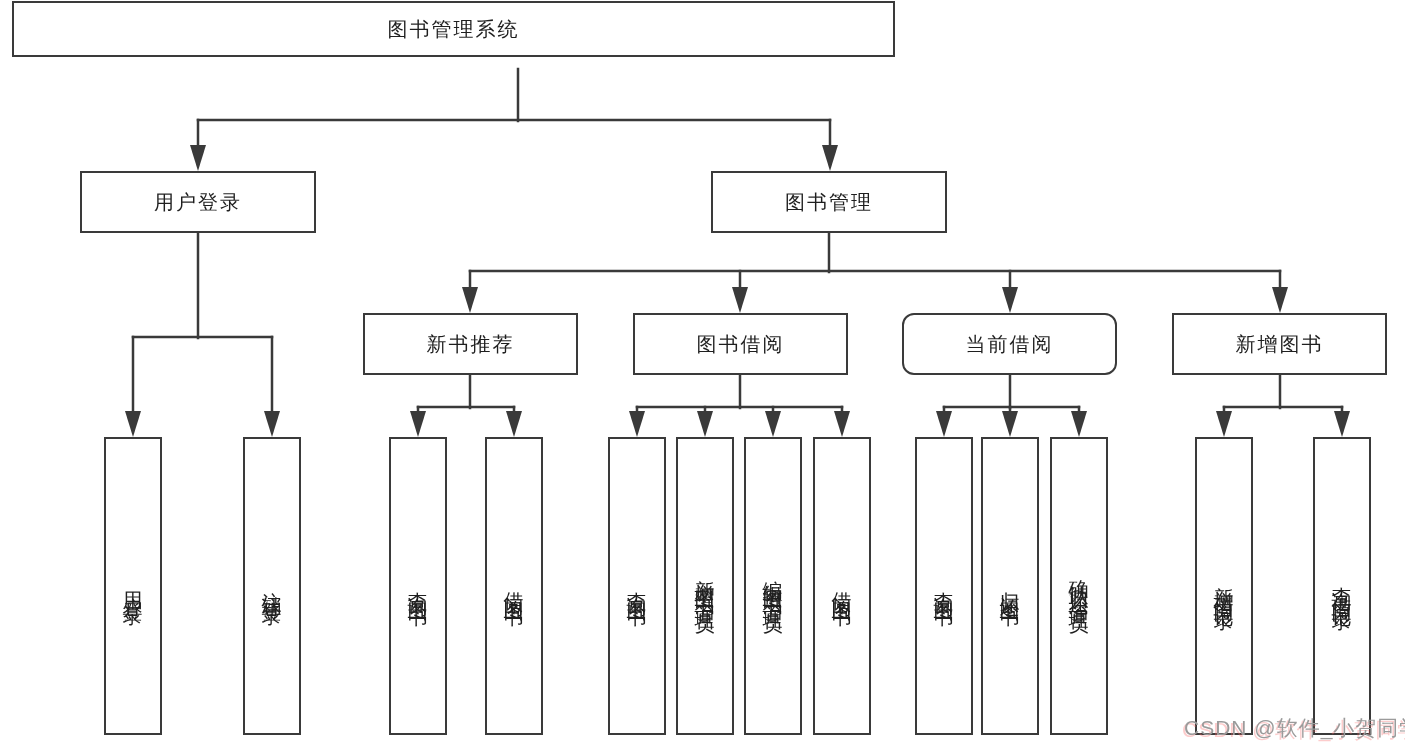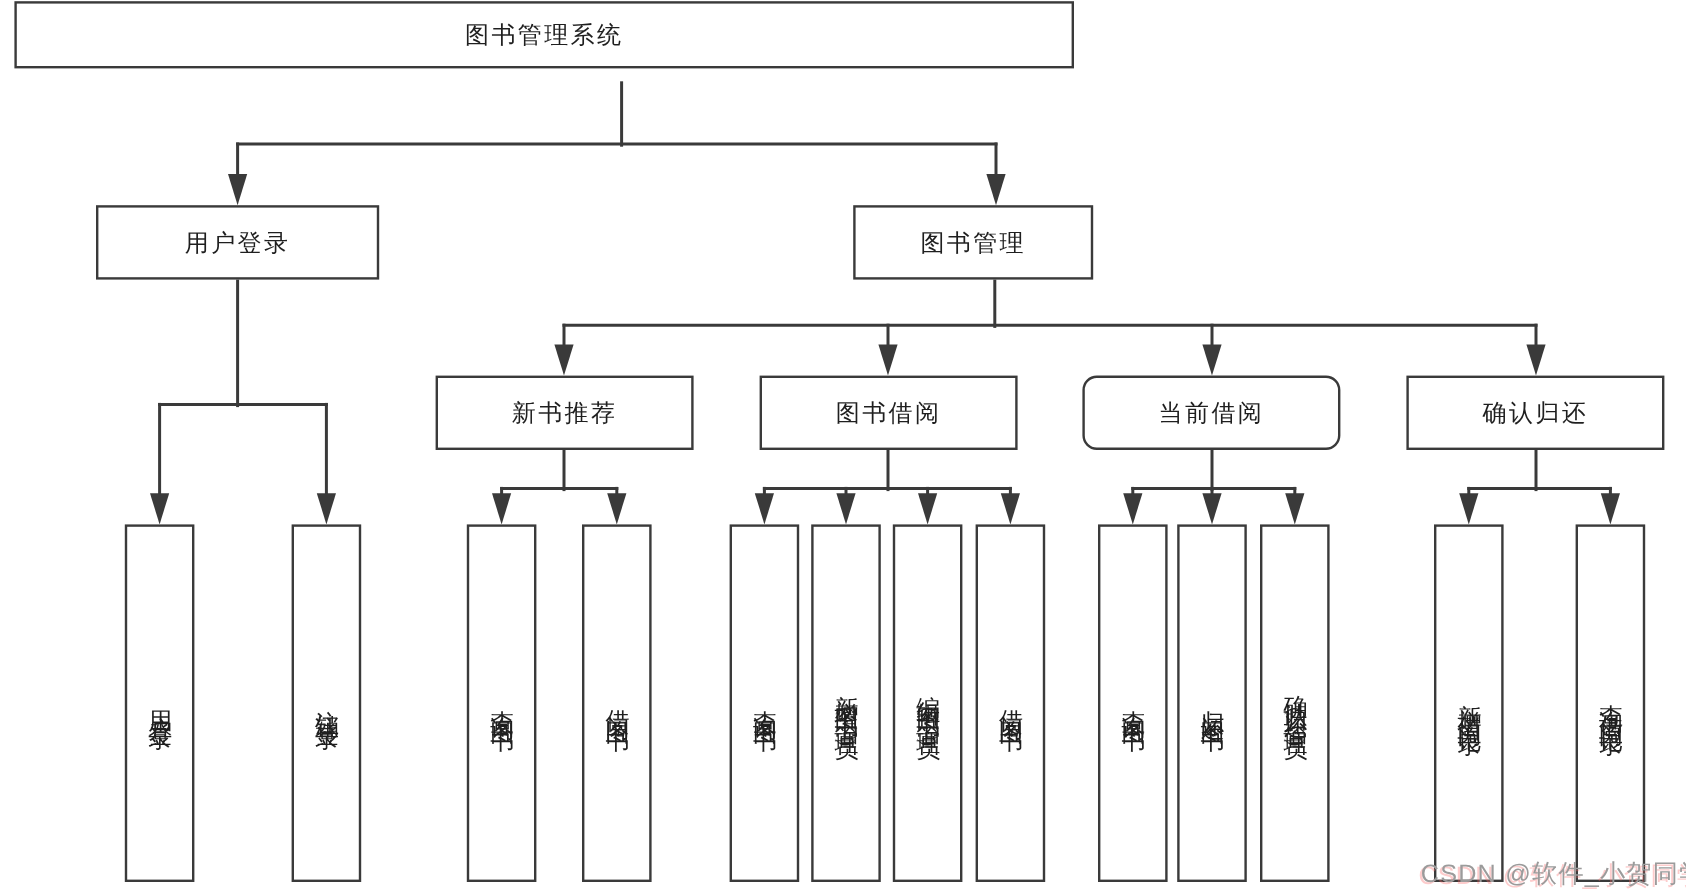--- a/index.html
+++ b/index.html
@@ -122,35 +122,35 @@
     </g>
   </svg>
 
   <div class="node" style="left:12px;top:1px;width:883px;height:56px;">
     <span class="h-label">图书管理系统</span>
   </div>
 
   <div class="node" style="left:80px;top:171px;width:236px;height:62px;">
     <span class="h-label">用户登录</span>
   </div>
-  <div class="node" style="left:711px;top:171px;width:200px;height:62px;">
+  <div class="node" style="left:711px;top:171px;width:236px;height:62px;">
     <span class="h-label">图书管理</span>
   </div>
 
   <div class="node" style="left:363px;top:313px;width:215px;height:62px;">
     <span class="h-label">新书推荐</span>
   </div>
   <div class="node" style="left:633px;top:313px;width:215px;height:62px;">
     <span class="h-label">图书借阅</span>
   </div>
   <div class="node" style="left:902px;top:313px;width:215px;height:62px;border-radius:12px;">
     <span class="h-label">当前借阅</span>
   </div>
   <div class="node" style="left:1172px;top:313px;width:215px;height:62px;">
-    <span class="h-label">确认归还</span>
+    <span class="h-label">新增图书</span>
   </div>
 
   <div class="node leaf" style="left:104px;top:437px;width:58px;height:298px;">
     <span class="v-label">用户登录</span>
   </div>
   <div class="node leaf" style="left:243px;top:437px;width:58px;height:298px;">
     <span class="v-label">注销登录</span>
   </div>
 
   <div class="node leaf" style="left:389px;top:437px;width:58px;height:298px;">

